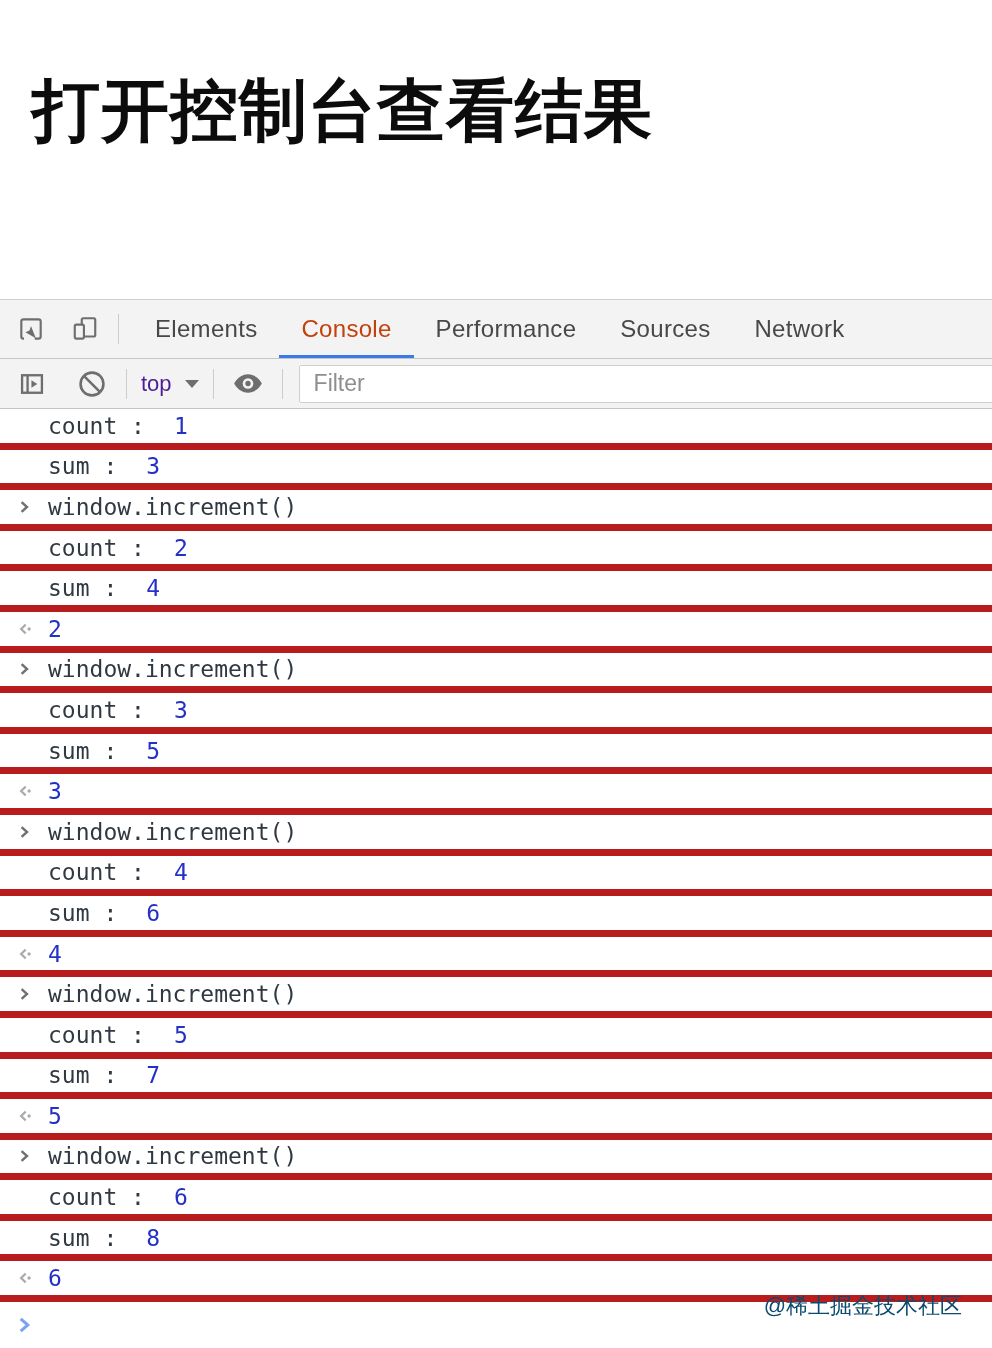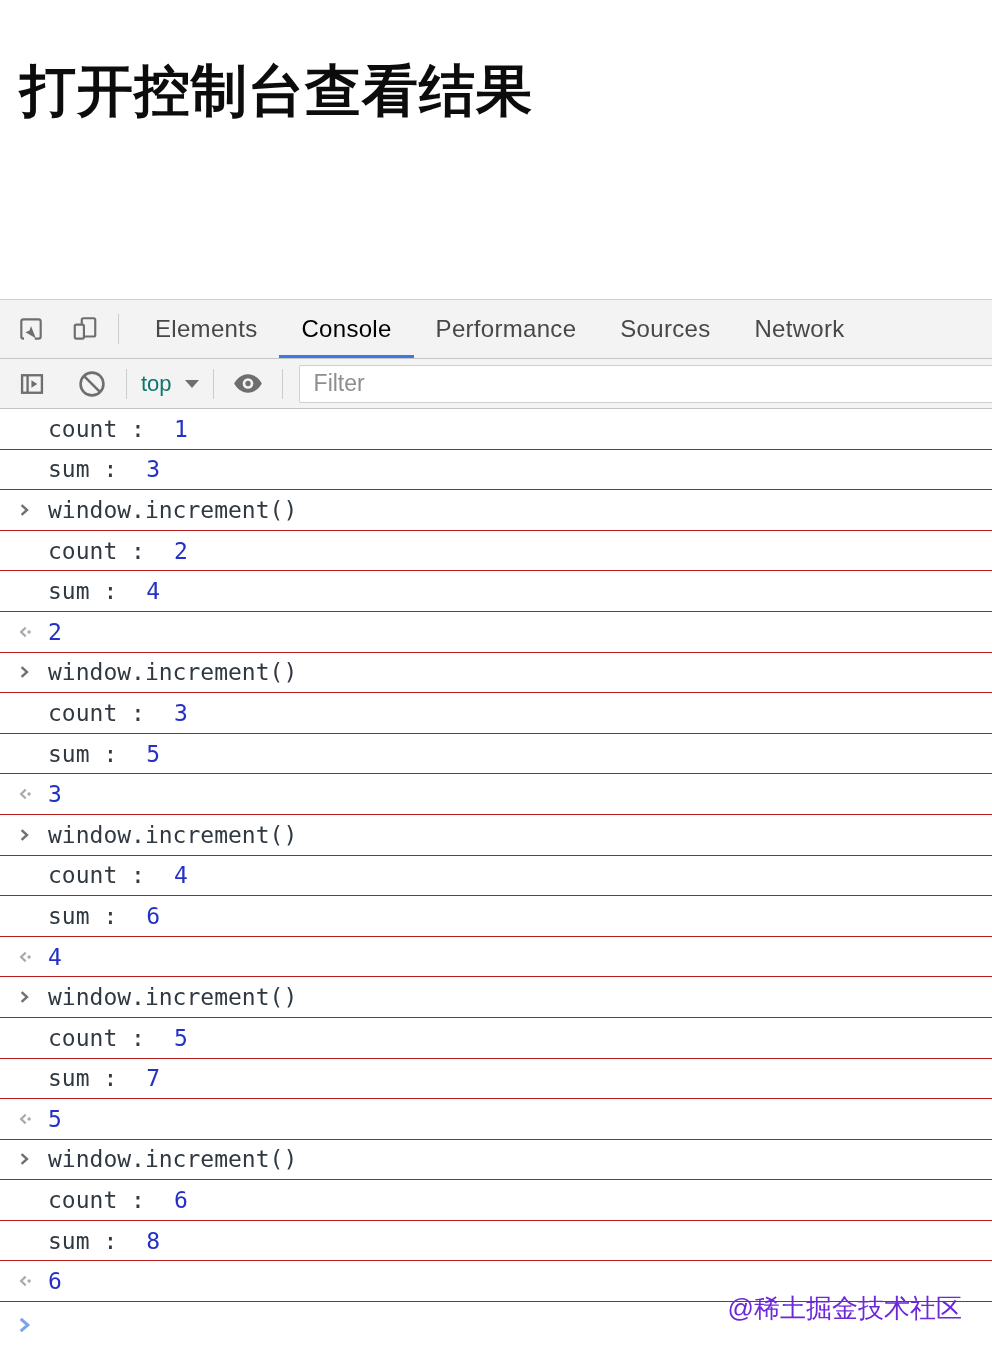--- a/index.html
+++ b/index.html
@@ -1,73 +1,73 @@
 <!DOCTYPE html>
 <html><head>
 <meta charset="utf-8">
 <style>
   html,body { margin:0; padding:0; }
   body {
     width:992px; height:1348px; position:relative; overflow:hidden;
     background:#ffffff; font-family:"Liberation Sans", sans-serif;
   }
   .title {
-    position:absolute; left:16px; top:50px; margin:4px;
-    font-size:56px; font-weight:bold; color:#0c0c0c; letter-spacing:1px;
+    position:absolute; left:16px; top:50px; margin:16px;
+    font-size:68px; font-weight:bold; color:#0c0c0c; letter-spacing:1px;
     font-family:"Liberation Sans", sans-serif; white-space:nowrap;
   }
   .devtools { position:absolute; left:0; right:0; top:299px; bottom:0; display:flex; flex-direction:column; }
 
   
   .tabbar {
     flex:0 0 60px; height:60px; box-sizing:border-box; background:#f3f3f3;
     border-top:1px solid #cfcfcf; border-bottom:1px solid #c6c6c6;
     display:flex; align-items:stretch; padding-left:12px; overflow:hidden;
   }
   .icon-btn { background:none; border:none; padding:0; display:flex; align-items:center; justify-content:center; cursor:pointer; }
   .tabbar .icon-btn { width:38px; }
   .tabbar .icon-btn + .icon-btn { margin-left:16px; }
   .vdiv { width:1px; background:#ccc; align-self:center; height:30px; margin:0 14px; flex:0 0 1px; }
   .tabs { display:flex; align-items:stretch; flex:1; overflow:hidden; }
   .tab { position:relative; display:flex; align-items:center; padding:0 22px; font-size:24px; color:#484848; cursor:pointer; white-space:nowrap; letter-spacing:0.3px; }
-  .tab.active { color:#000000;text-align:center; }
+  .tab.active { color:#c2410c;text-align:center; }
   .tab.active::after { content:""; position:absolute; left:0; right:0; bottom:0; height:3px; background:#3b78e8; }
 
   
   .toolbar {
     flex:0 0 50px; height:50px; box-sizing:border-box; background:#f3f3f3;
     border-bottom:1px solid #c4c4c4; display:flex; align-items:center; padding-left:12px;
   }
   .toolbar .icon-btn { width:40px; }
   .toolbar .icon-btn.clear { margin-left:20px; }
-  .context { display:flex; align-items:center; font-size:22px; color:#0f766e; cursor:pointer; }
+  .context { display:flex; align-items:center; font-size:22px; color:#4c1d95; cursor:pointer; }
   .context .ctx-label { margin-right:13px; }
   .caret { width:0; height:0; border-left:7px solid transparent; border-right:7px solid transparent; border-top:8px solid #6e6e6e; }
   .filter {
     flex:1; height:38px; box-sizing:border-box; margin-left:2px; margin-right:-3px;
     border:1.5px solid #cfcfcf; border-radius:2px; background:#fff;
     font-size:23px; color:#444; padding:0 14px; outline:none;
     font-family:"Liberation Sans", sans-serif;
   }
   .filter::placeholder { color:#8e8e8e; }
 
   
   .output { flex:0 0 auto; background:#fff; }
   .row {
-    height:40.6px; box-sizing:border-box; border-bottom:1px solid #b91c1c;
+    height:40.6px; box-sizing:border-box; border-bottom:7px solid #b91c1c;
     display:flex; align-items:center; background:#fff;
     font-family:"DejaVu Sans Mono", monospace; font-size:23px;
   }
   .gutter { flex:0 0 48px; box-sizing:border-box; display:flex; align-items:center; padding-left:16px; }
   .log-label, .code { color:#303942; white-space:pre; }
   .val { color:#2431c6; }
   .log-row .val { margin-left:2.1ch; }
   .prompt-row { height:46px; border-bottom:none; cursor:text; }
 
-  .watermark { position:absolute; top:1291px; right:30px; font-size:26px; color:#6d28d9; z-index:5; white-space:nowrap; }
+  .watermark { position:absolute; top:1291px; right:30px; font-size:22px; color:#0c4a6e; z-index:5; white-space:nowrap; }
 </style>
 </head>
 <body>
 
 <h1 class="title">打开控制台查看结果</h1>
 
 <div class="devtools">
 
   <div class="tabbar">
     <button class="icon-btn">

